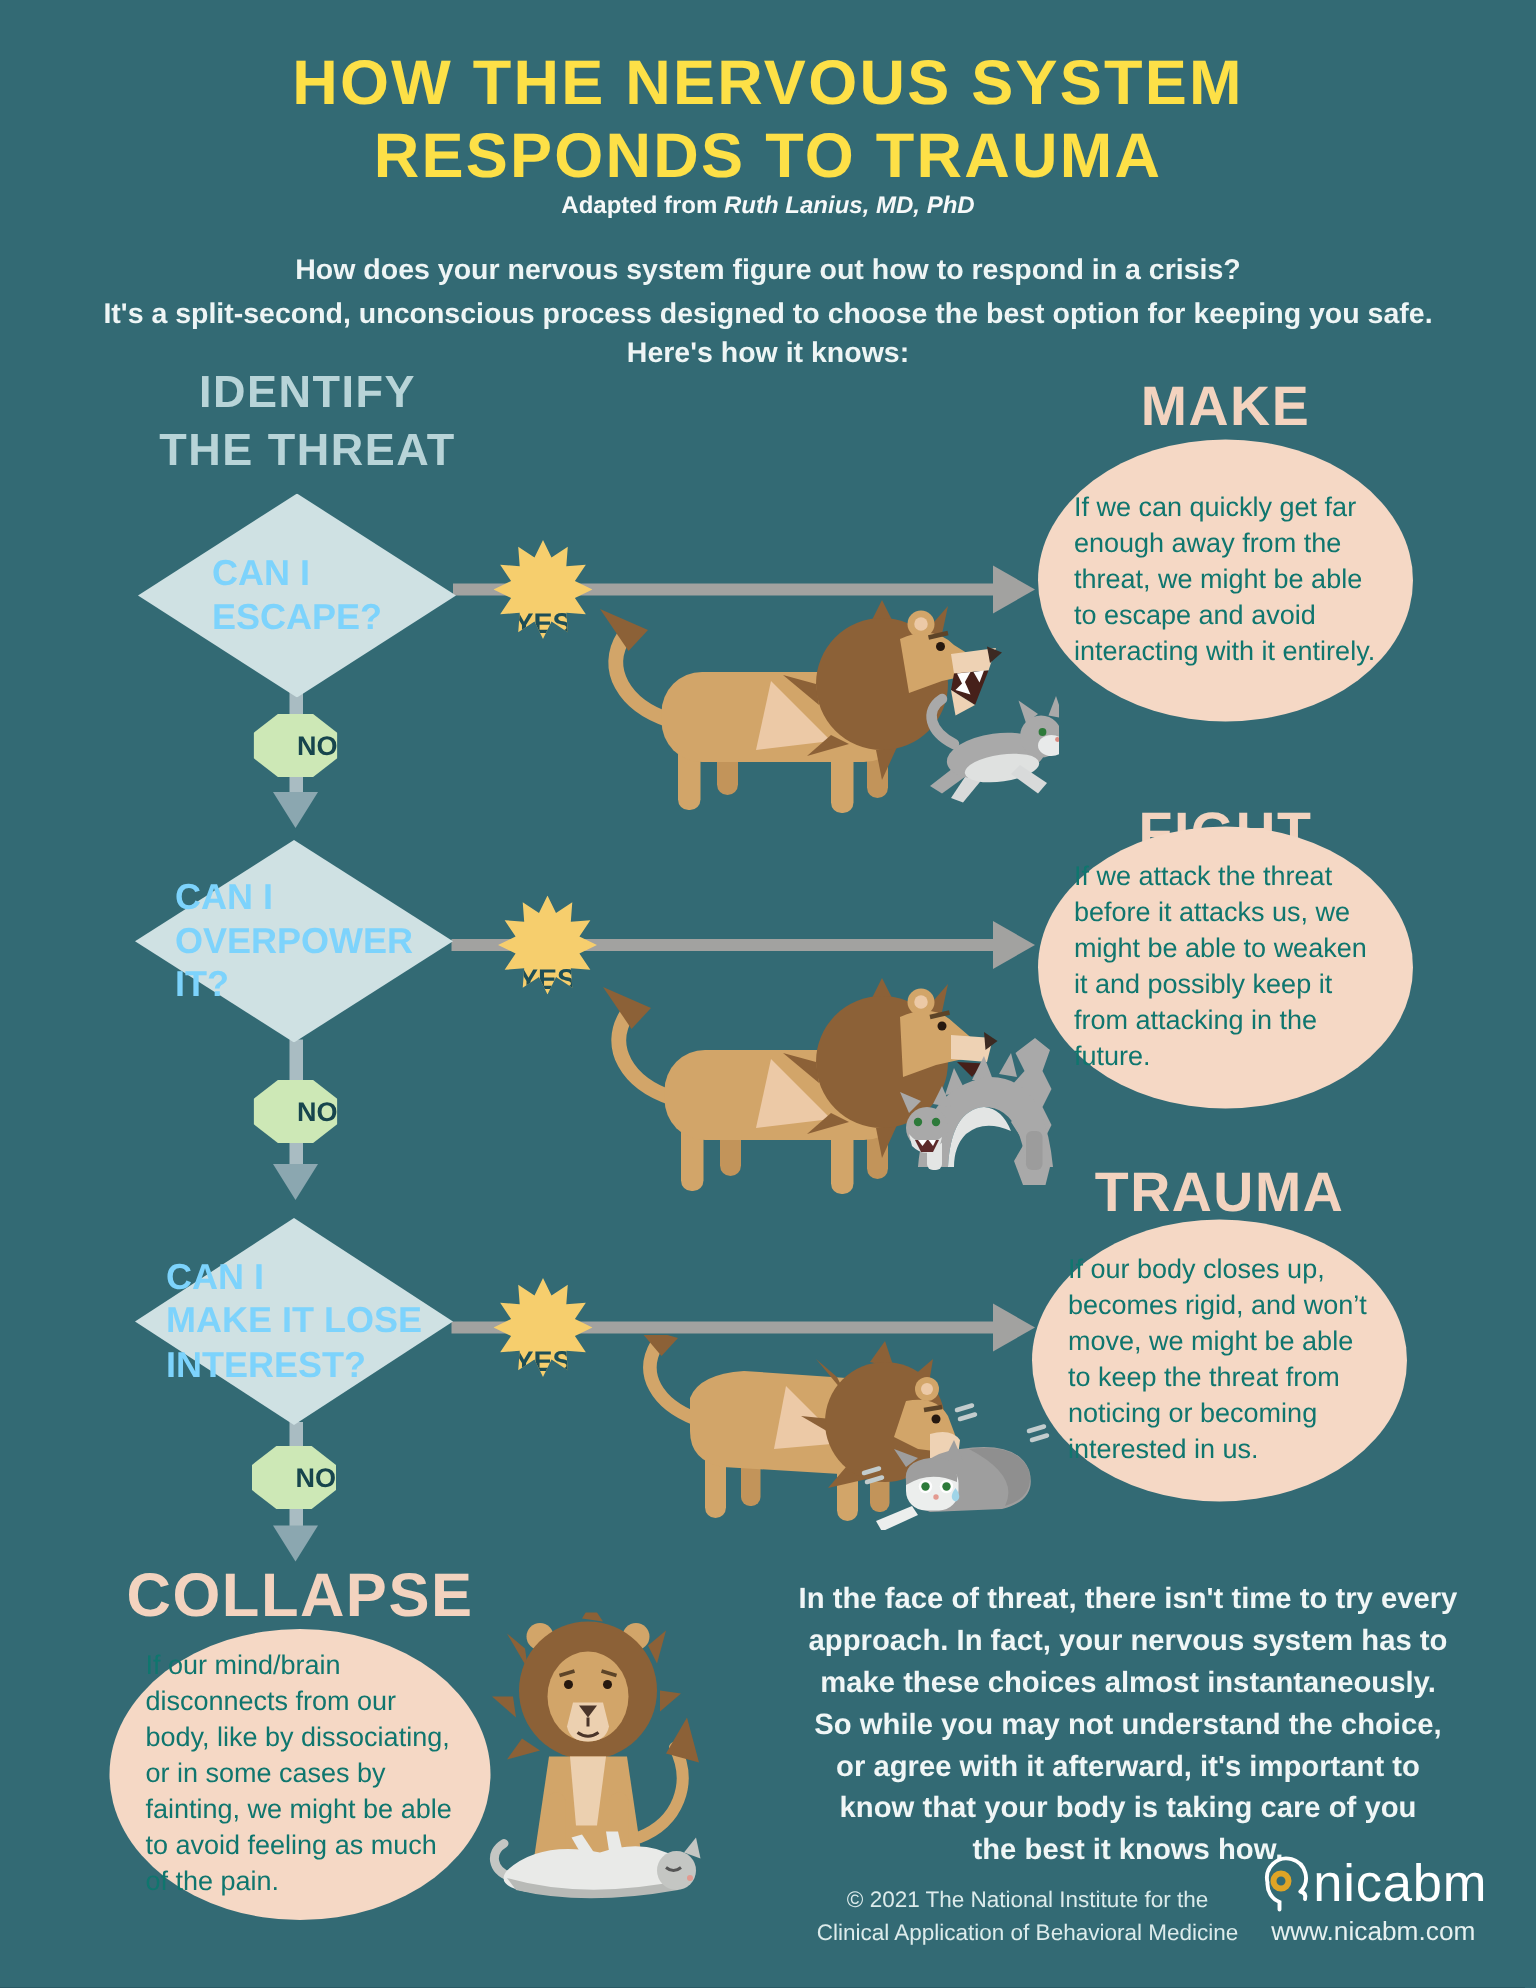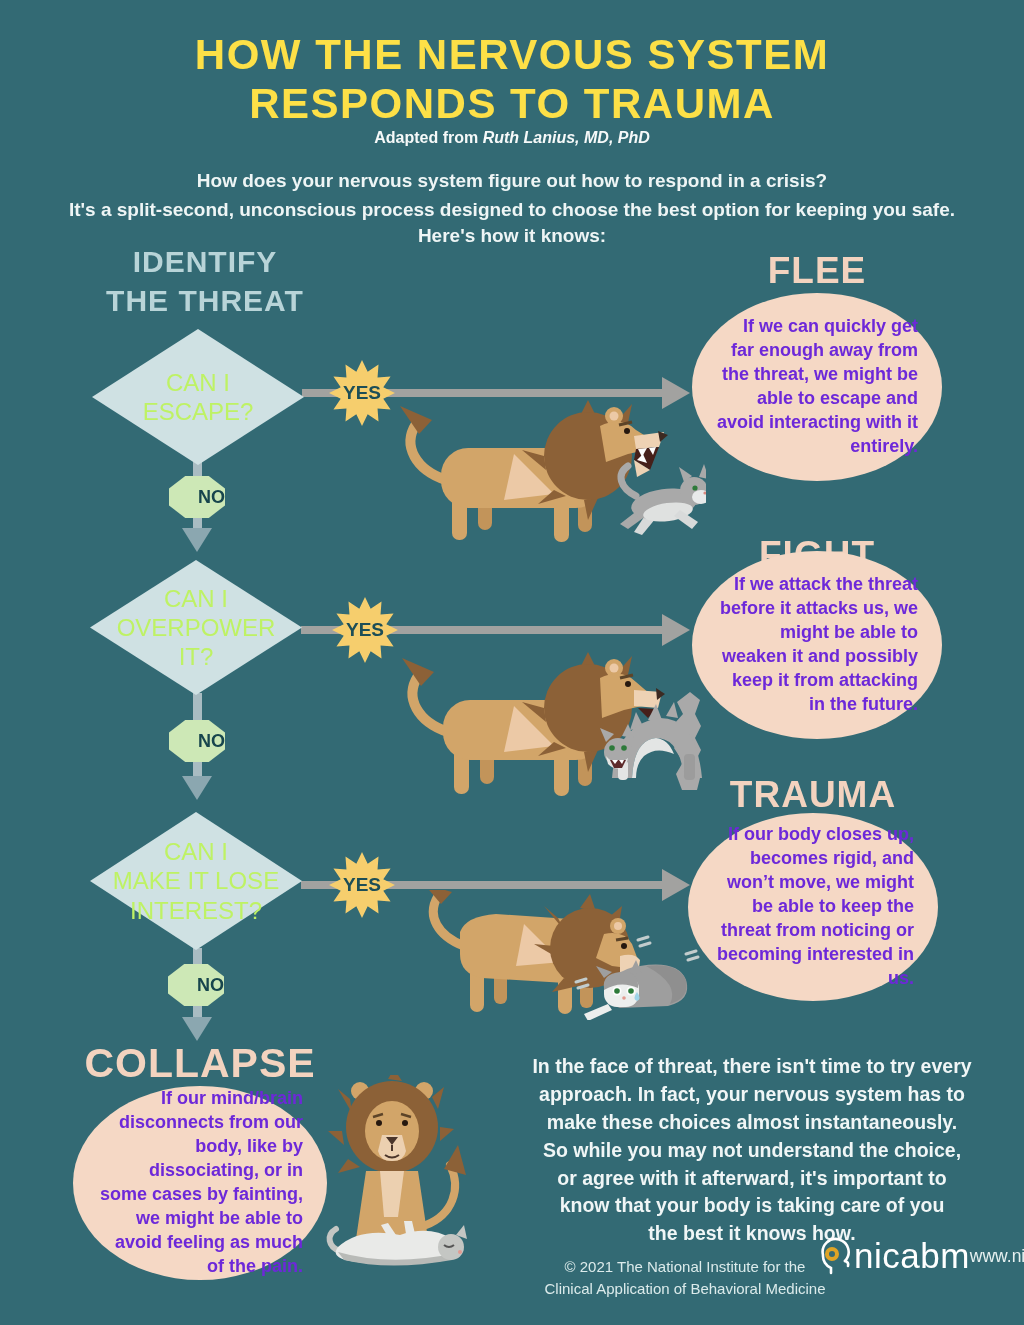--- a/index.html
+++ b/index.html
@@ -27,24 +27,24 @@
   .outcome-title{width:240px;color:#f3d3bf;font-size:37px;font-weight:800;letter-spacing:1px;}
   .t0{left:697px;top:250px;} .t1{left:697px;top:534px;} .t2{left:693px;top:774px;}
   .collapse-title{left:80px;top:1040px;width:240px;color:#f3d3bf;font-size:41px;font-weight:800;letter-spacing:1px;}
 
   
   .diamond-wrap{width:212px;height:136px;}
   .d0{left:92px;top:329px;} .d1{left:90px;top:560px;height:135px;} .d2{left:90px;top:812px;height:138px;}
   .diamond-shape{position:absolute;inset:0;background:#cfe1e3;
                  clip-path:polygon(50% 0,100% 50%,50% 100%,0 50%);}
   .diamond-text{position:absolute;inset:0;display:flex;align-items:center;justify-content:center;
-                color:#bef264;font-size:24px;font-weight:400;line-height:1.22;text-align:center;}
-
-  
-  .star{width:70px;height:70px;display:flex;align-items:center;justify-content:center;
+                color:#7dd3fc;font-size:24px;font-weight:700;line-height:1.22;}
+
+  
+  .star{width:70px;height:70px;display:flex;align-items:flex-end;justify-content:center;
         background:#f6ce6d;color:#1d4e57;font-size:19px;font-weight:800;
         clip-path:polygon(97.1% 50%,80.4% 58.1%,90.8% 73.6%,72.2% 72.2%,73.6% 90.8%,58.1% 80.4%,50% 97.1%,41.9% 80.4%,26.4% 90.8%,27.8% 72.2%,9.2% 73.6%,19.6% 58.1%,2.9% 50%,19.6% 41.9%,9.2% 26.4%,27.8% 27.8%,26.4% 9.2%,41.9% 19.6%,50% 2.9%,58.1% 19.6%,73.6% 9.2%,72.2% 27.8%,90.8% 26.4%,80.4% 41.9%);}
   .s0{left:327px;top:358px;} .s1{left:330px;top:595px;} .s2{left:327px;top:850px;}
 
   
   .octagon{width:56px;height:42px;display:flex;align-items:center;justify-content:flex-end;
            background:#cde8b6;color:#17454d;font-size:18px;font-weight:800;
            clip-path:polygon(29% 0,71% 0,100% 30%,100% 70%,71% 100%,29% 100%,0 70%,0 30%);}
   .o0{left:169px;top:476px;} .o1{left:169px;top:720px;} .o2{left:168px;top:964px;}
 
@@ -64,26 +64,26 @@
          border-top:24px solid #8ba7b0;left:182px;}
   .vh1{top:528px;} .vh2{top:776px;} .vh3{top:1017px;}
 
   
   .oval{border-radius:50%;background:#f5d8c5;display:flex;align-items:center;justify-content:center;
         box-sizing:border-box;padding:10px 24px;}
   .ov0{left:692px;top:293px;width:250px;height:188px;}
   .ov1{left:692px;top:551px;width:250px;height:188px;}
   .ov2{left:688px;top:813px;width:250px;height:188px;}
   .ov3{left:73px;top:1086px;width:254px;height:194px;}
-  .oval-text{color:#6d28d9;font-size:18px;font-weight:700;line-height:1.33;text-align:right;}
+  .oval-text{color:#0f766e;font-size:18px;font-weight:400;line-height:1.33;text-align:left;}
 
   
   .conclusion{left:502px;top:1053px;width:500px;color:#f0f6f6;font-size:19.5px;font-weight:600;line-height:1.43;}
   .copyright{left:505px;top:1256px;width:360px;color:#dcebeb;font-size:15px;line-height:1.45;}
-  .logo-block{left:818px;top:1236px;width:195px;display:flex;flex-direction:row;align-items:center;}
+  .logo-block{left:818px;top:1236px;width:195px;display:flex;flex-direction:column;align-items:center;}
   .logo-row{display:flex;align-items:center;gap:2px;}
   .logo-text{color:#ffffff;font-size:35px;font-weight:400;letter-spacing:0.5px;}
   .website{color:#e6f0f0;font-size:17.5px;margin-top:1px;}
 
   svg{display:block;}
   .scene{position:absolute;}
 </style>
 </head>
 <body>
 
@@ -147,21 +147,21 @@
   <div class="abs octagon o0">
       <span>NO</span>
     </div>
   <div class="abs octagon o1">
       <span>NO</span>
     </div>
   <div class="abs octagon o2">
       <span>NO</span>
     </div>
 
-  <div class="abs outcome-title t0 ctr">FLEE</div>
+  <div class="abs outcome-title t0 ctr">MAKE</div>
   <div class="abs outcome-title t1 ctr">FIGHT</div>
   <div class="abs outcome-title t2 ctr">TRAUMA</div>
   <div class="abs collapse-title ctr">COLLAPSE</div>
 
   <div class="abs oval ov0">
       <div class="oval-text">If we can quickly get far enough away from the threat, we might be able to escape and avoid interacting with it entirely.</div>
     </div>
   <div class="abs oval ov1">
       <div class="oval-text">If we attack the threat before it attacks us, we might be able to weaken it and possibly keep it from attacking in the future.</div>
     </div>

